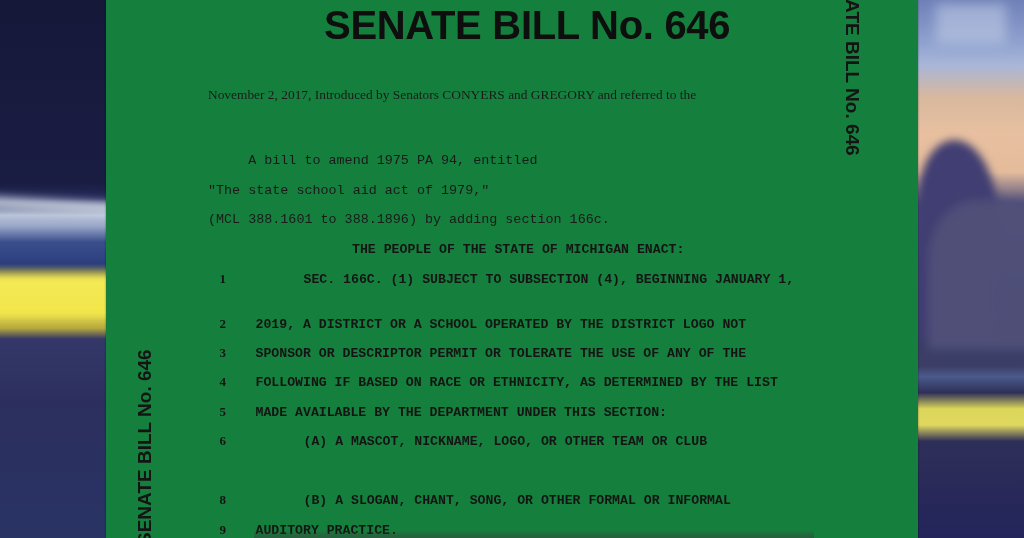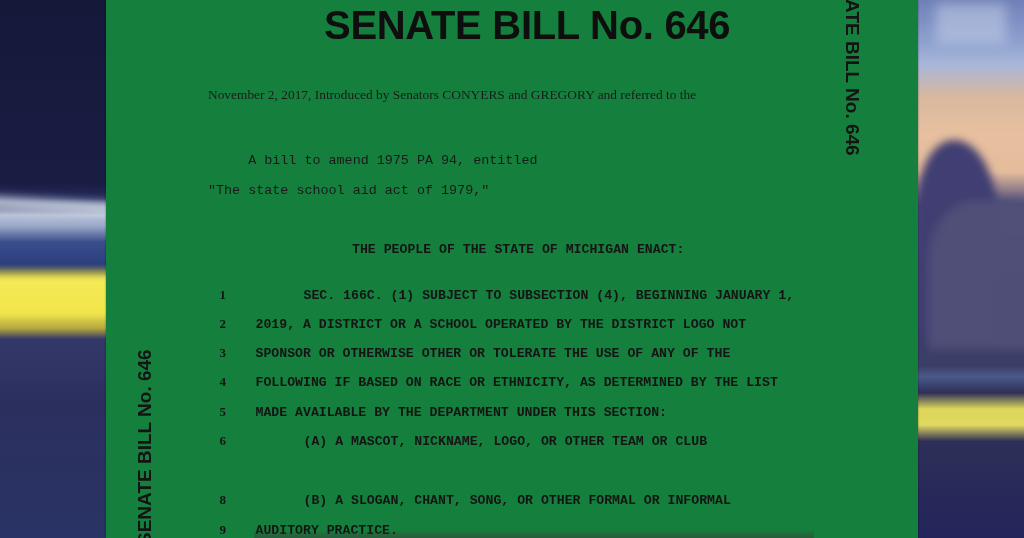--- a/index.html
+++ b/index.html
@@ -215,31 +215,32 @@
 
     <div class="side-label right">SENATE BILL No. 646</div>
     <div class="side-label left">SENATE BILL No. 646</div>
 
     <div class="intro">
       <div>November 2, 2017, Introduced by Senators CONYERS and GREGORY and referred to the</div>
     </div>
 
     <div class="pre-line mono" style="top:153px;">     A bill to amend 1975 PA 94, entitled</div>
     <div class="pre-line mono" style="top:183px;">"The state school aid act of 1979,"</div>
+    <div class="pre-line mono" style="top:212px;">(MCL 388.1601 to 388.1896) by adding section 166c.</div>
 
     <div class="enact">THE PEOPLE OF THE STATE OF MICHIGAN ENACT:</div>
 
-    <div class="body-line" style="top:272px;">
+    <div class="body-line" style="top:256px;">
       <span class="ln">1</span><span class="indent">SEC. 166C. (1) SUBJECT TO SUBSECTION (4), BEGINNING JANUARY 1,</span>
     </div>
     <div class="body-line" style="top:301px;">
       <span class="ln">2</span><span>2019, A DISTRICT OR A SCHOOL OPERATED BY THE DISTRICT LOGO NOT</span>
     </div>
     <div class="body-line" style="top:330px;">
-      <span class="ln">3</span><span>SPONSOR OR OTHERWISE OTHER OR TOLERATE THE USE OF ANY OF THE</span>
+      <span class="ln">3</span><span>SPONSOR OR DESCRIPTOR PERMIT OR TOLERATE THE USE OF ANY OF THE</span>
     </div>
     <div class="body-line" style="top:359px;">
       <span class="ln">4</span><span>FOLLOWING IF BASED ON RACE OR ETHNICITY, AS DETERMINED BY THE LIST</span>
     </div>
     <div class="body-line" style="top:389px;">
       <span class="ln">5</span><span>MADE AVAILABLE BY THE DEPARTMENT UNDER THIS SECTION:</span>
     </div>
     <div class="body-line" style="top:418px;">
       <span class="ln">6</span><span class="indent">(A) A MASCOT, NICKNAME, LOGO, OR OTHER TEAM OR CLUB</span>
     </div>

